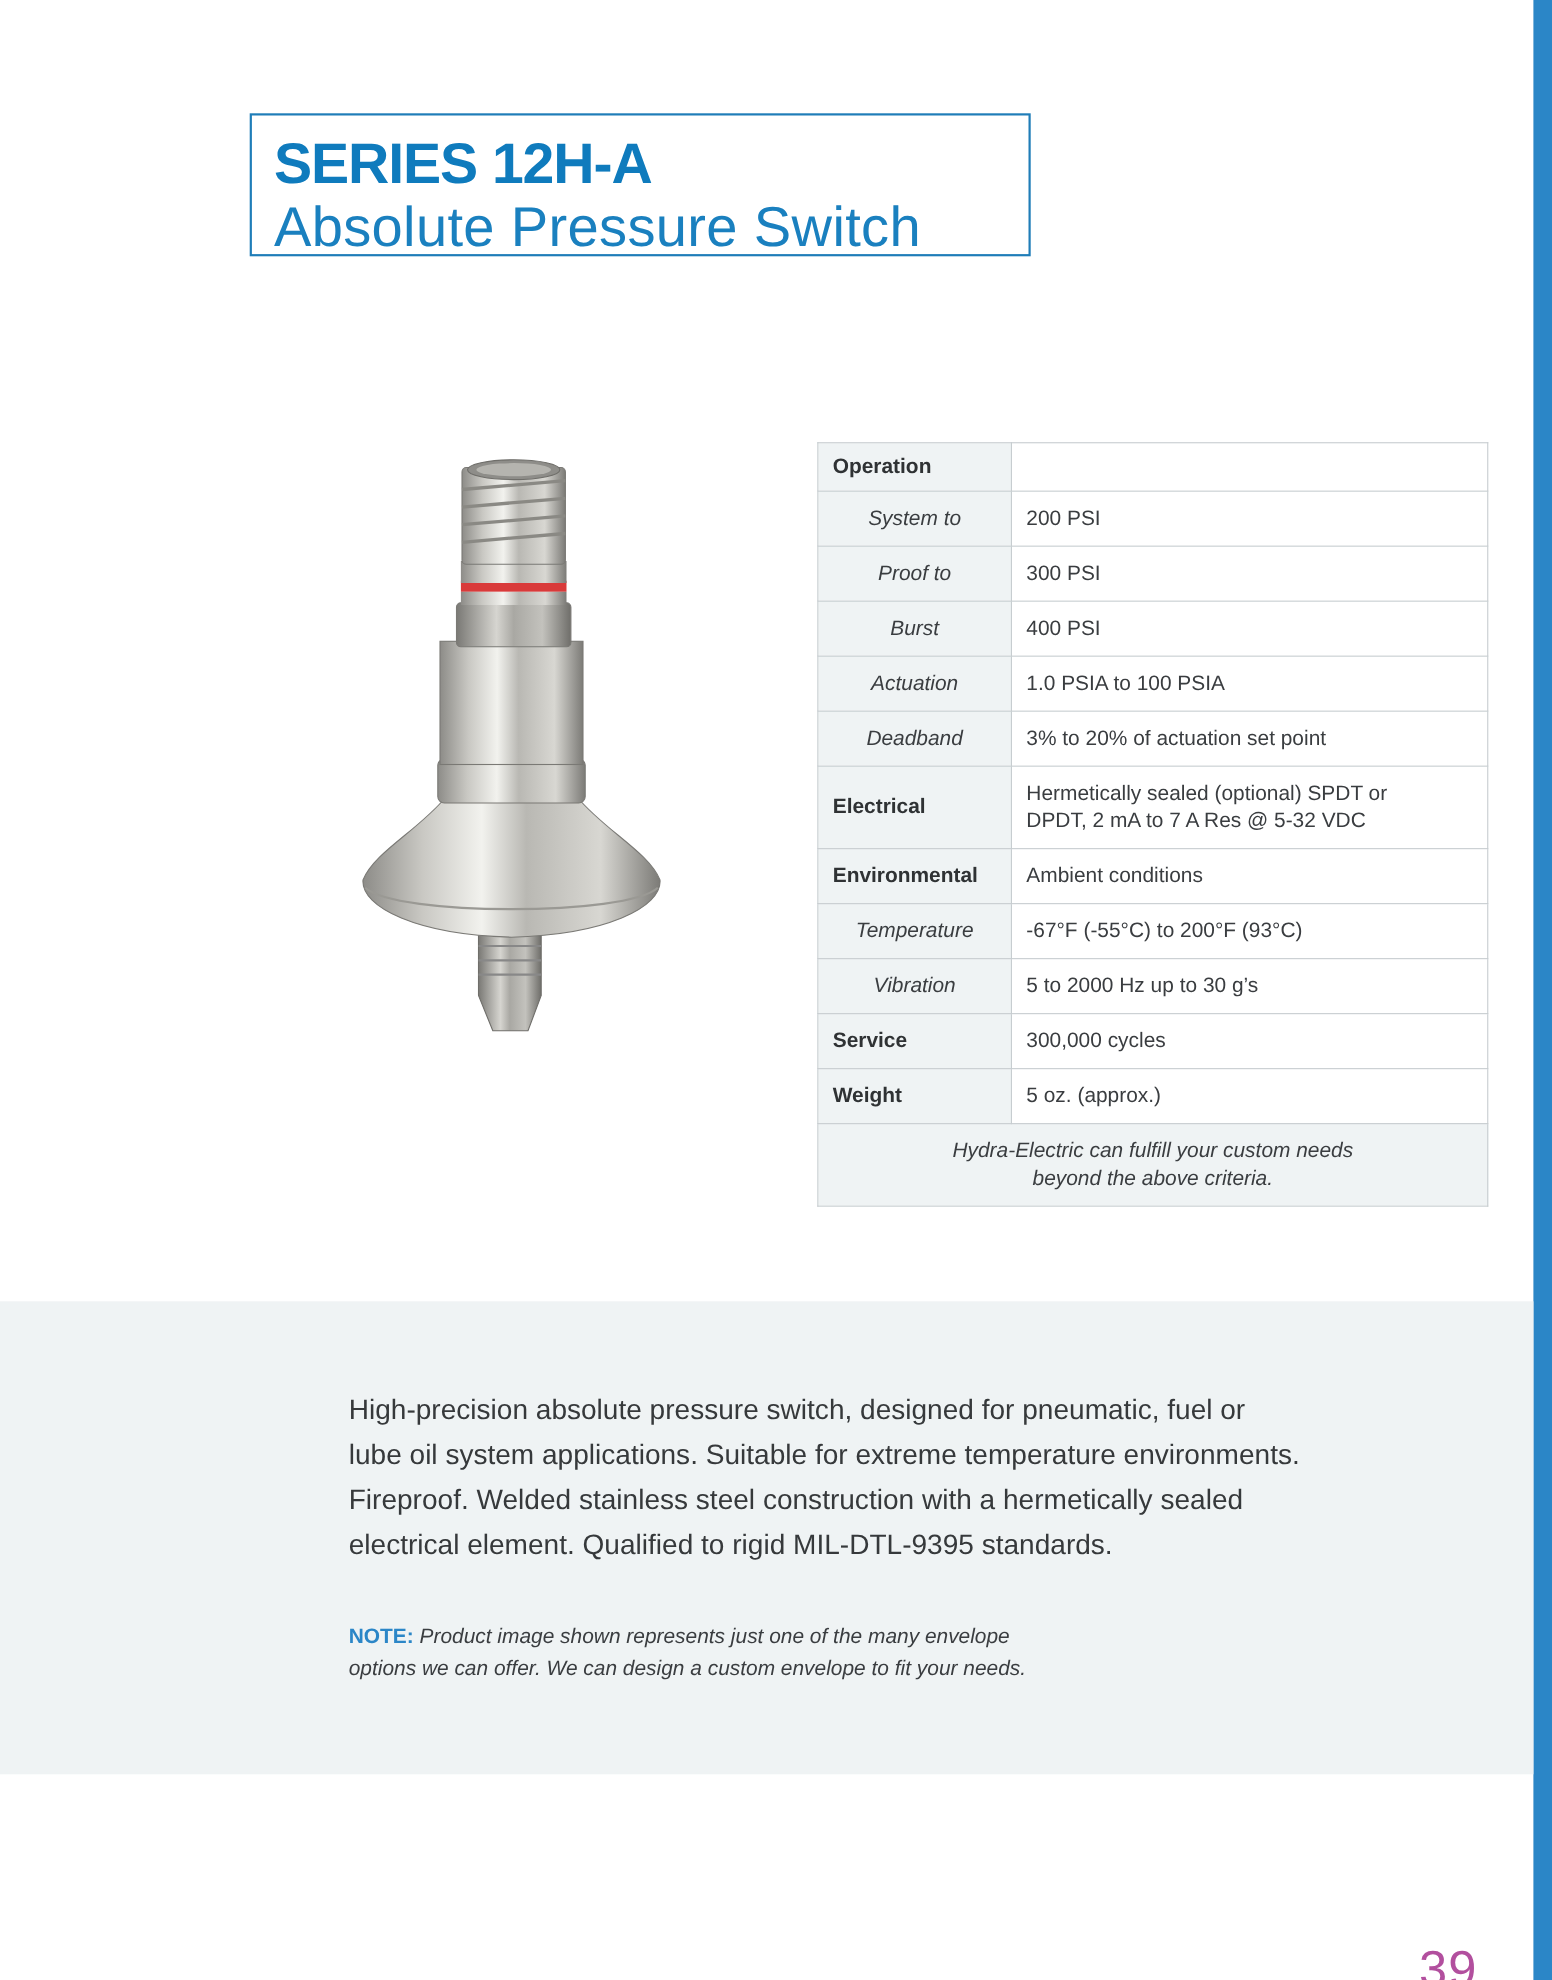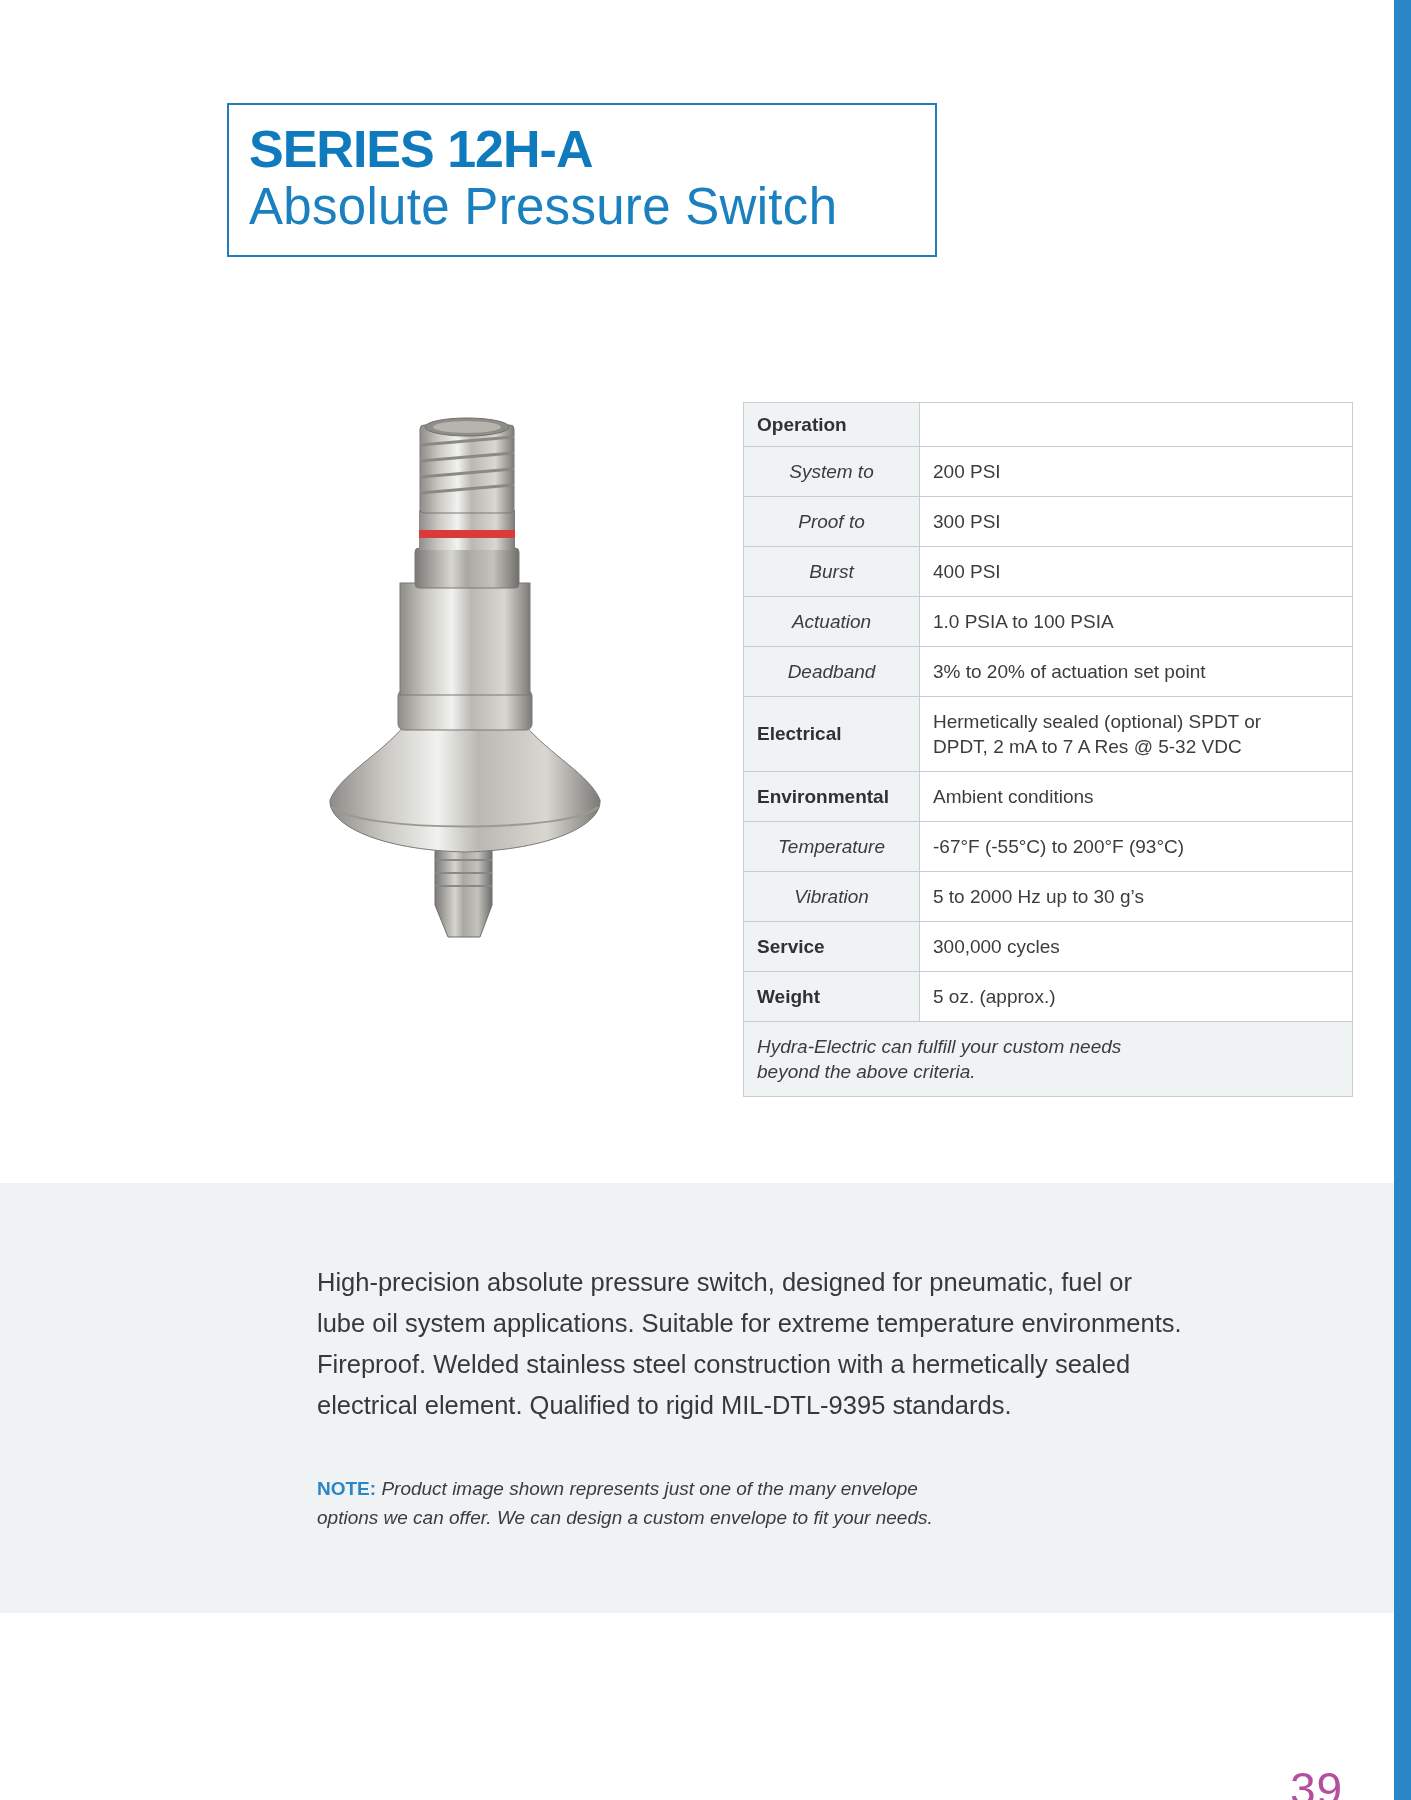--- a/index.html
+++ b/index.html
@@ -2,39 +2,39 @@
 <html><head>
   <meta charset="utf-8">
   <style>
     * { box-sizing: border-box; margin: 0; padding: 0; }
     html, body { width: 1411px; height: 1800px; background: #ffffff; overflow: hidden; }
     body { position: relative; font-family: "Liberation Sans", "DejaVu Sans", sans-serif; color: #333638; }
 
     .side-bar { position: absolute; left: 1394px; top: 0; width: 17px; height: 1800px; background: #2b86c7; }
 
     .title-box {
-      position: absolute; left: 227px; top: 103px; width: 710px; height: 154px;
+      position: absolute; left: 227px; top: 103px; width: 710px; height: 130px;
       border: 2px solid #1f7db8; padding: 16px 0 0 20px;
     }
     .title-series { font-size: 52px; font-weight: bold; color: #0f7bbd; letter-spacing: -1px; line-height: 56px; }
     .title-name { font-size: 51px; font-weight: normal; color: #1a80bf; line-height: 60px; letter-spacing: 0.3px; }
 
     .product-image { position: absolute; left: 320px; top: 405px; width: 320px; height: 540px; }
 
     .spec-table {
       position: absolute; left: 743px; top: 402px; width: 610px;
       border-collapse: collapse; font-size: 19px;
     }
     .spec-table td { border: 1.5px solid #c7cdd0; height: 43.6px; vertical-align: middle; line-height: 25px; }
     .spec-table td.lbl { width: 176px; background: #eff3f4; padding: 0 13px; }
     .spec-table td.val { background: #ffffff; padding: 12px 13px; color: #3a3d40; }
     .spec-table td.lbl.head { font-weight: bold; color: #2f3234; text-align: left; }
     .spec-table td.lbl.sub { font-style: italic; text-align: center; color: #3a3d40; }
     .spec-table tr.tall td { height: 69px; }
-    .spec-table td.note { background: #eff3f4; padding: 12px 13px; font-style: italic; height: 71px; color: #3a3d40; }
+    .spec-table td.note { background: #eff3f4; padding: 12px 13px; font-style: italic; height: 71px; color: #3a3d40; text-align: center; }
 
     .desc-band { position: absolute; left: 0; top: 1183px; width: 1394px; height: 430px; background: #eff3f4; }
     .desc-text {
       position: absolute; left: 317px; top: 1262px; width: 940px;
       font-size: 25.5px; line-height: 41px; color: #36393b;
     }
     .note-text {
       position: absolute; left: 317px; top: 1474px; width: 760px;
       font-size: 19px; line-height: 29px; color: #3a3d40; font-style: italic;
     }

